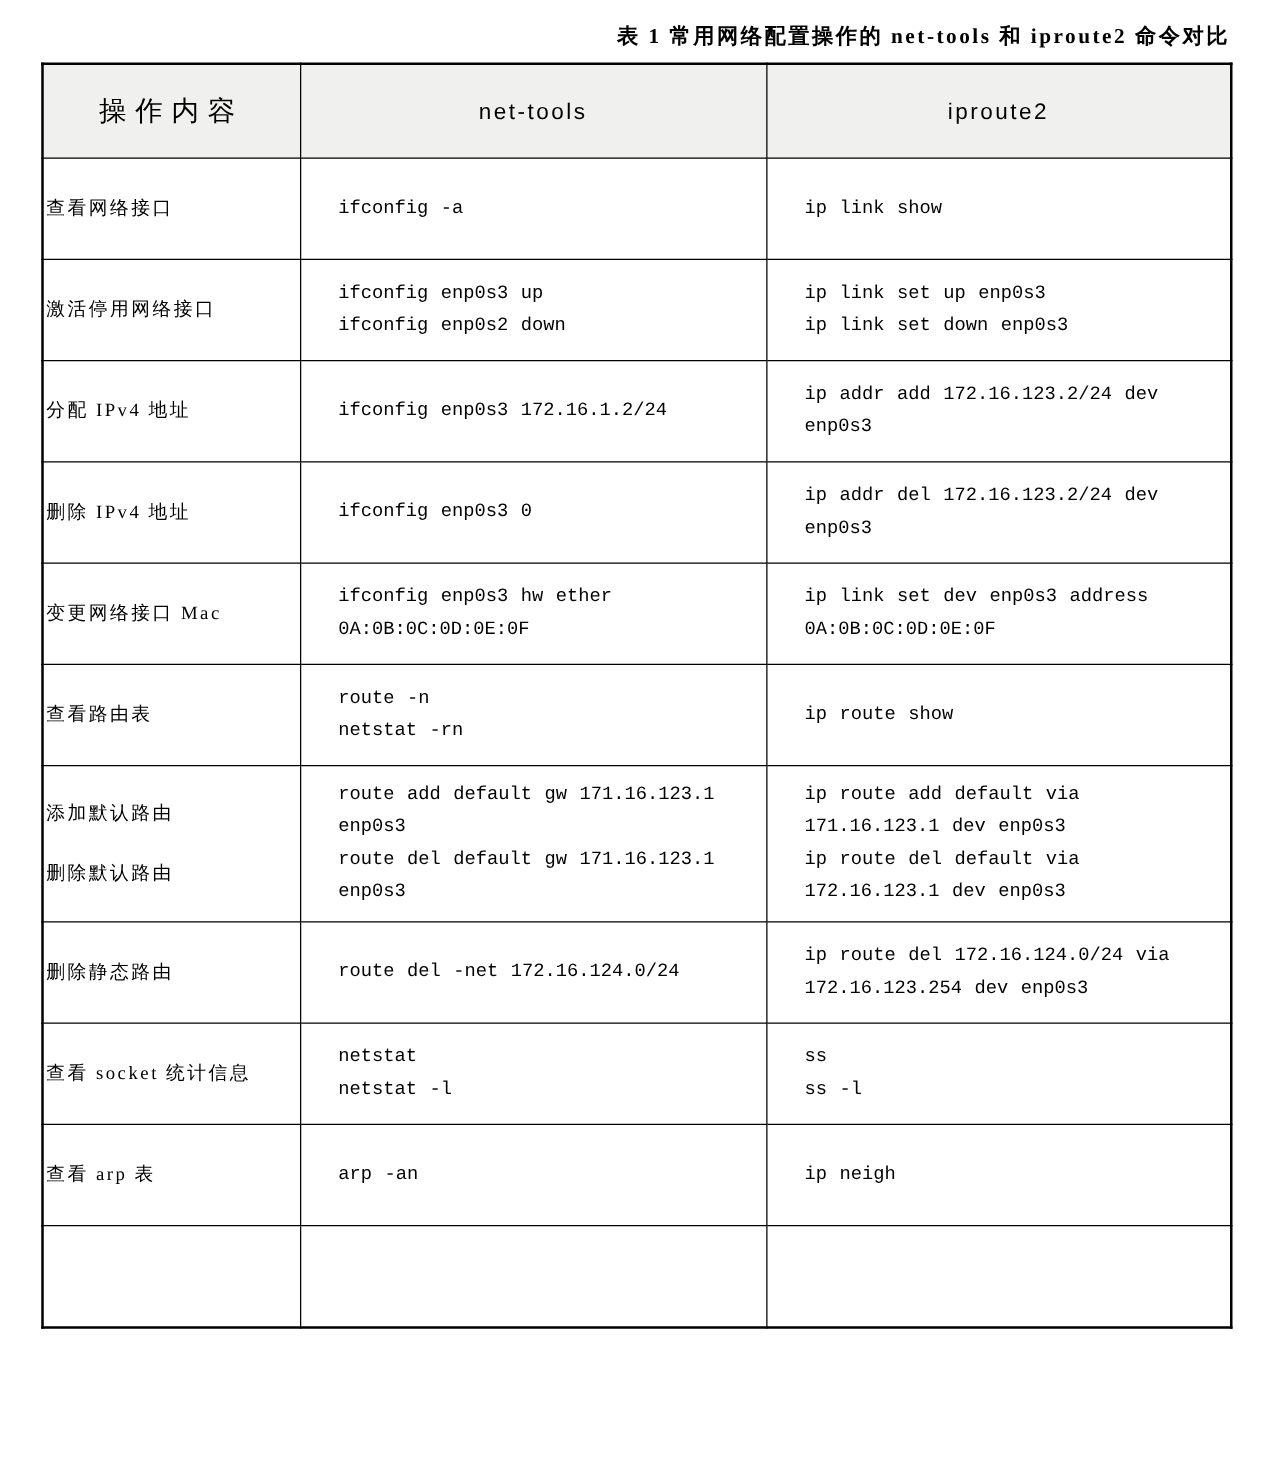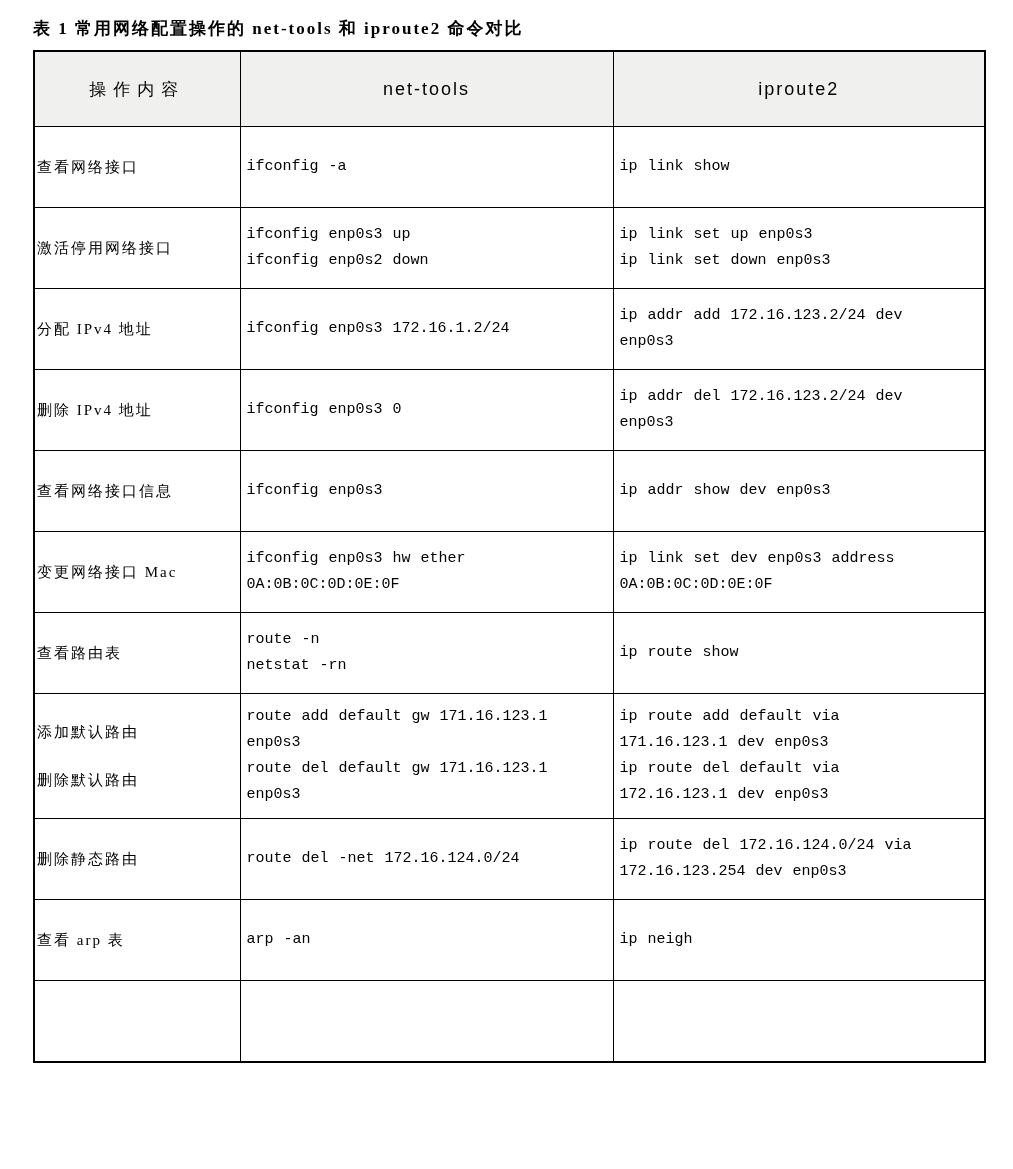--- a/index.html
+++ b/index.html
@@ -12,21 +12,21 @@
     min-height: 1169px;
     color: #000000;
     font-family: "Liberation Serif", "DejaVu Serif", serif;
   }
   .page {
     padding-top: 17px;
   }
   .title {
     width: 951px;
     margin: 0 0 9px 33px;
-    text-align: left;
+    text-align: right;
     font-weight: bold;
     font-size: 17px;
     letter-spacing: 2px;
     line-height: 24px;
   }
   table.cmp {
     border-collapse: collapse;
     table-layout: fixed;
     width: 951px;
     margin-left: 33px;
@@ -39,21 +39,21 @@
     border: 1px solid var(--border, #000);
   }
   thead th {
     height: 72px;
     background: var(--header-bg, #f0f0ef);
     font-weight: normal;
     text-align: center;
     vertical-align: middle;
   }
   th.cjk {
-    font-size: 17px;
+    font-size: 22px;
     letter-spacing: 7px;
   }
   th.lat {
     font-family: Liberation Sans, sans-serif;
     font-size: 18px;
     letter-spacing: 2px;
   }
   td.op {
     height: 72px;
     text-align: left;
@@ -66,21 +66,21 @@
     line-height: 24px;
     white-space: nowrap;
   }
   .op-line + .op-line {
     margin-top: 24px;
   }
   td.cmd {
     font-family: "Liberation Mono", "DejaVu Sans Mono", monospace;
     font-size: 15px;
     vertical-align: middle;
-    padding: 10px 30px 10px 6px;
+    padding: 10px 30px 10px 30px;
   }
   .cmd-line {
     line-height: 26px;
     word-spacing: 1px;
   }
 </style>
 </head>
 <body>
 
 <div class="page">
@@ -142,31 +142,20 @@
           </td>
           <td class="cmd">
             <div class="cmd-line">ifconfig enp0s3 0</div>
           </td>
           <td class="cmd">
             <div class="cmd-line">ip addr del 172.16.123.2/24 dev enp0s3</div>
           </td>
         </tr>
         <tr>
           <td class="op">
-            <div class="op-line">查看网络接口信息</div>
-          </td>
-          <td class="cmd">
-            <div class="cmd-line">ifconfig enp0s3</div>
-          </td>
-          <td class="cmd">
-            <div class="cmd-line">ip addr show dev enp0s3</div>
-          </td>
-        </tr>
-        <tr>
-          <td class="op">
             <div class="op-line">变更网络接口 Mac</div>
           </td>
           <td class="cmd">
             <div class="cmd-line">ifconfig enp0s3 hw ether 0A:0B:0C:0D:0E:0F</div>
           </td>
           <td class="cmd">
             <div class="cmd-line">ip link set dev enp0s3 address 0A:0B:0C:0D:0E:0F</div>
           </td>
         </tr>
         <tr>
@@ -197,20 +186,33 @@
         </tr>
         <tr>
           <td class="op">
             <div class="op-line">删除静态路由</div>
           </td>
           <td class="cmd">
             <div class="cmd-line">route del -net 172.16.124.0/24</div>
           </td>
           <td class="cmd">
             <div class="cmd-line">ip route del 172.16.124.0/24 via 172.16.123.254 dev enp0s3</div>
+          </td>
+        </tr>
+        <tr>
+          <td class="op">
+            <div class="op-line">查看 socket 统计信息</div>
+          </td>
+          <td class="cmd">
+            <div class="cmd-line">netstat</div>
+            <div class="cmd-line">netstat -l</div>
+          </td>
+          <td class="cmd">
+            <div class="cmd-line">ss</div>
+            <div class="cmd-line">ss -l</div>
           </td>
         </tr>
         <tr>
           <td class="op">
             <div class="op-line">查看 arp 表</div>
           </td>
           <td class="cmd">
             <div class="cmd-line">arp -an</div>
           </td>
           <td class="cmd">

